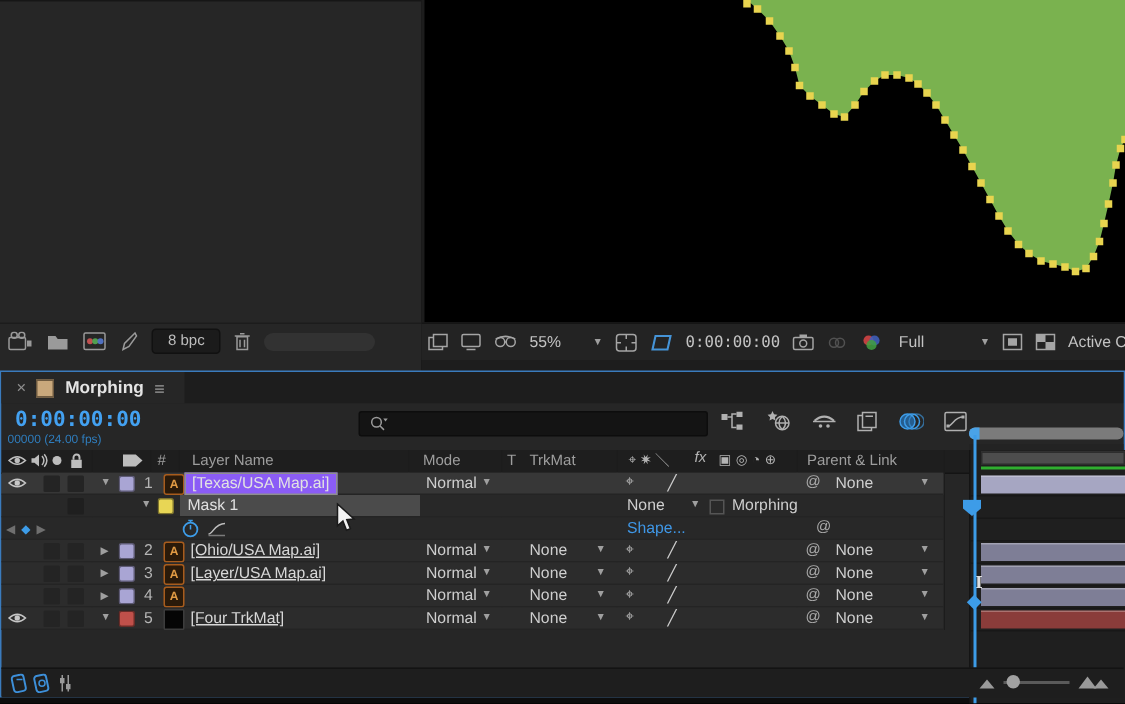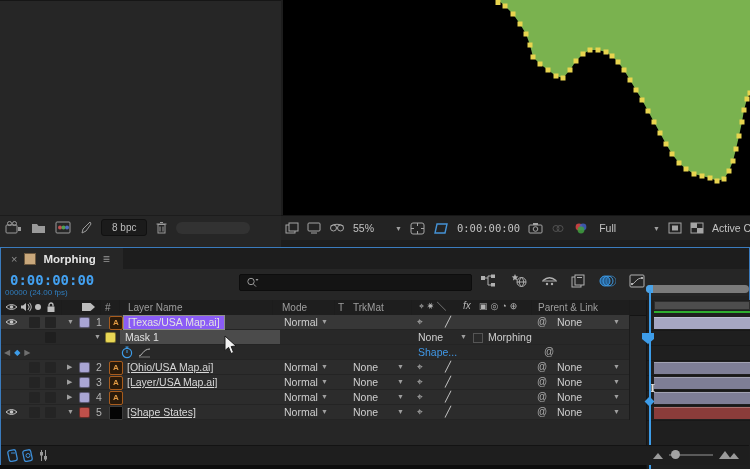--- a/index.html
+++ b/index.html
@@ -518,21 +518,21 @@
             <path d="M1 5 Q6.5 0 12 5 Q6.5 10 1 5 Z" fill="none" stroke="#c6c6c6"></path>
             <circle cx="6.5" cy="5" r="1.8" fill="#c6c6c6"></circle>
           </svg>
       </span>
       <span class="cellbox" style="left:28px"></span>
         <span class="cellbox" style="left:44px"></span>
       <span class="expchev">▼</span>
       <span class="swatch" style="left: 78px; background-color: rgb(192, 80, 74);"></span>
       <span class="rownum">5</span>
       <span class="solid-badge"></span>
-      <span class="lname">[Shape States]</span>
+      <span class="lname">[Four TrkMat]</span>
       <span class="dd-val" style="left:283px">Normal</span>
       <span class="dd-chev" style="left:320px">▼</span>
       <span class="dd-val" style="left:352px">None</span>
       <span class="dd-chev" style="left:396px">▼</span>
       <span class="sw-anchor">⌖</span>
       <span class="sw-slash">╱</span>
       <span class="pickwhip">@</span>
       <span class="dd-val" style="left:556px">None</span>
       <span class="dd-chev" style="left:612px">▼</span>
     </div>

